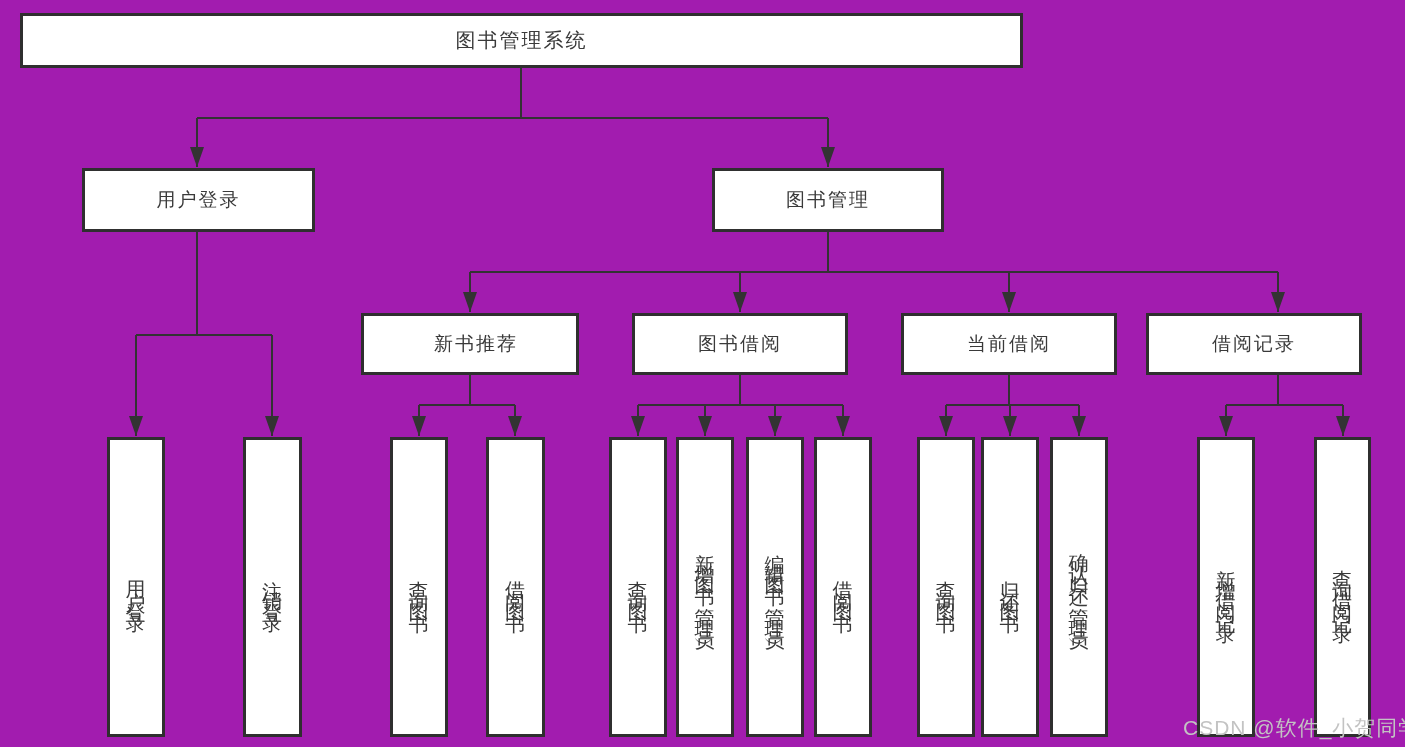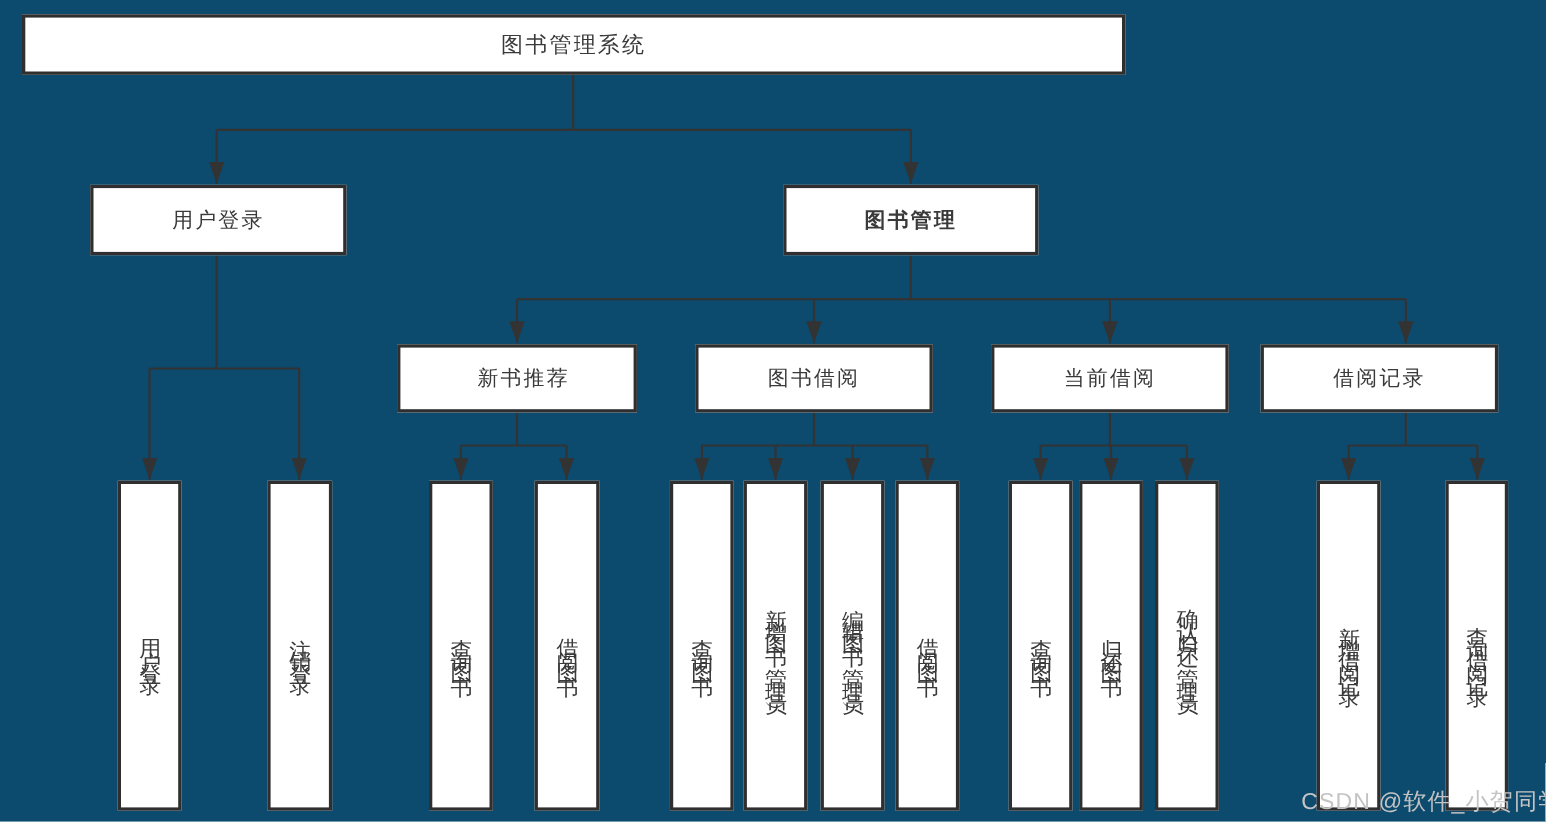--- a/index.html
+++ b/index.html
@@ -1,20 +1,20 @@
 <!DOCTYPE html>
 <html><head>
 <meta charset="utf-8">
 <style>
   html, body { margin: 0; padding: 0; background: #ffffff; }
   .canvas {
     position: relative;
     width: 1405px;
     height: 747px;
-    background: #0c4a6e;
+    background: #a21caf;
     font-family: "Liberation Sans", "DejaVu Sans", sans-serif;
     overflow: hidden;
   }
   svg.wires { position: absolute; left: 0; top: 0; }
   .node {
     position: absolute;
     background: #ffffff;
     border: 3px solid #2f2f2f;
     box-sizing: border-box;
     display: flex;
@@ -107,21 +107,21 @@
     </g>
   </svg>
 
   <div class="node h root" style="left:20px; top:13px; width:1003px; height:55px;">
     <span>图书管理系统</span>
   </div>
 
   <div class="node h" style="left:82px; top:168px; width:233px; height:64px;">
     <span>用户登录</span>
   </div>
-  <div class="node h" style="left:712px; top:168px; width:232px; height:64px;font-weight:bold;">
+  <div class="node h" style="left:712px; top:168px; width:232px; height:64px;">
     <span>图书管理</span>
   </div>
 
   <div class="node h" style="left:361px; top:313px; width:218px; height:62px;padding-left:12px;">
     <span>新书推荐</span>
   </div>
   <div class="node h" style="left:632px; top:313px; width:216px; height:62px;">
     <span>图书借阅</span>
   </div>
   <div class="node h" style="left:901px; top:313px; width:216px; height:62px;">

